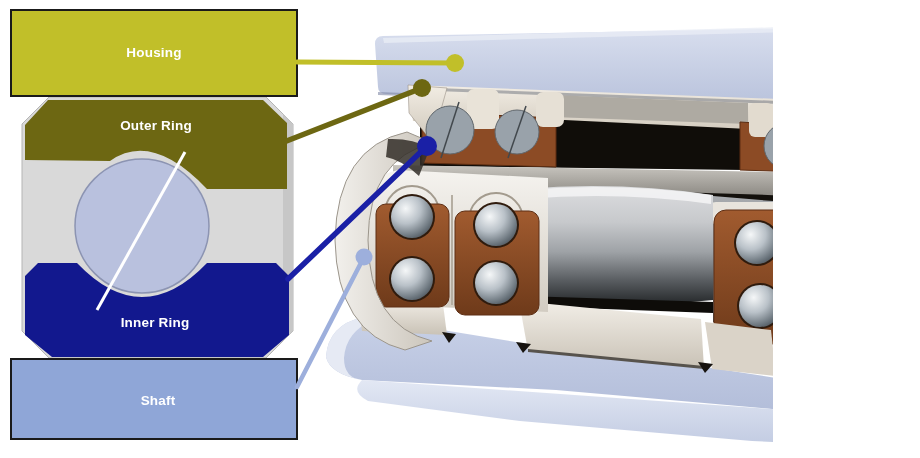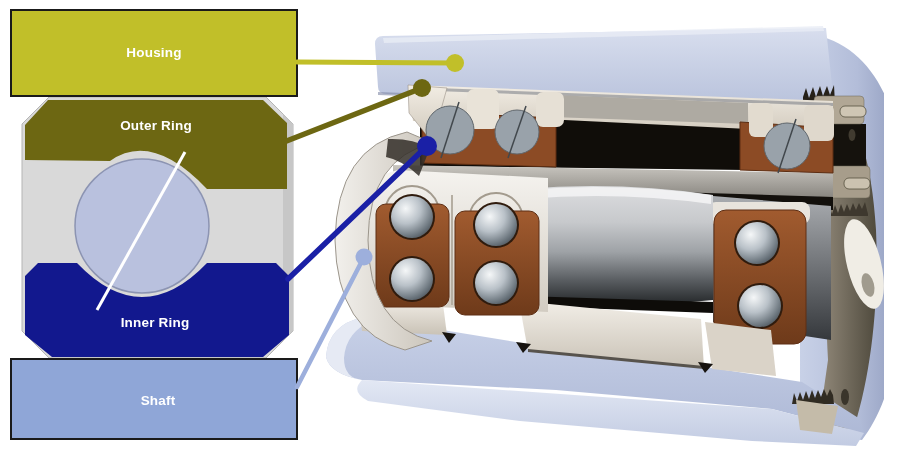--- a/index.html
+++ b/index.html
@@ -1,16 +1,16 @@
 <!DOCTYPE html>
 <html><head>
 <meta charset="utf-8">
 <style>
   html,body{margin:0;padding:0;background:#fff;}
-  #stage{position:relative;width:884px;height:458px;background:#fff;overflow:hidden;
+  #stage{position:relative;width:773px;height:458px;background:#fff;overflow:hidden;
          font-family:"Liberation Sans",sans-serif;}
   svg{position:absolute;left:0;top:0;}
   .lbl{font:700 13.5px "Liberation Sans",sans-serif;fill:#ffffff;letter-spacing:.2px;}
 </style>
 </head>
 <body>
 
 <div id="stage">
 <svg width="920" height="458" viewBox="0 0 920 458">
   <defs>

